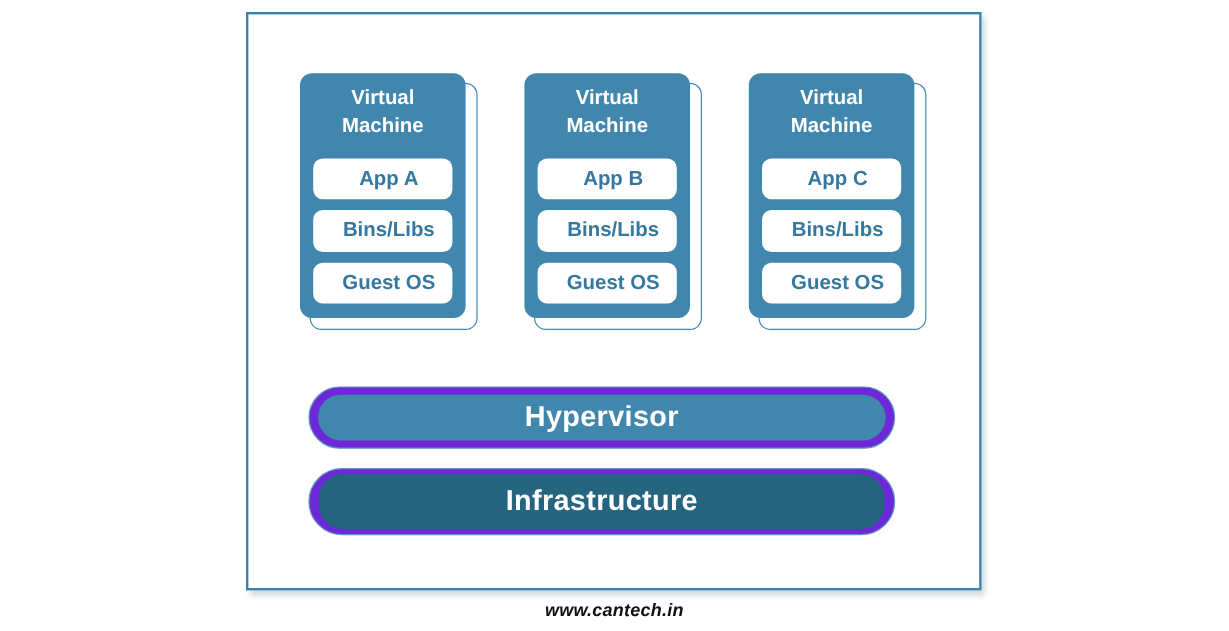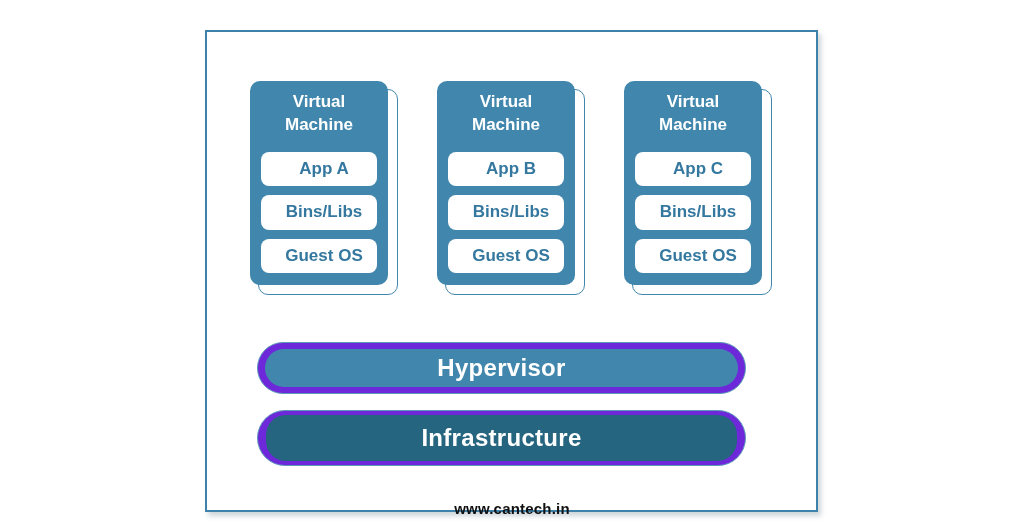--- a/index.html
+++ b/index.html
@@ -17,21 +17,20 @@
   }
   .frame {
     position: absolute;
     left: 205px;
     top: 10px;
     width: 609px;
     height: 478px;
     background: #ffffff;
     border: 2px solid #3e81ab;
     box-shadow: 3px 4px 5px rgba(60, 90, 110, 0.25);
-    margin-top: 20px;
   }
   
   .vm-wrap {
     position: absolute;
     top: 49px; 
     width: 138px;
     height: 204px;
   }
   .vm-wrap.c1 { left: 43px; }
   .vm-wrap.c2 { left: 230px; }
@@ -121,20 +120,21 @@
   .footer {
     position: absolute;
     left: 0;
     top: 500px;
     width: 1024px;
     text-align: center;
     color: #111111;
     font-weight: bold;
     font-size: 15px;
     letter-spacing: 0.2px;
+    font-style: italic;
   }
 </style>
 </head>
 <body>
 
 <div class="canvas">
   <div class="frame">
 
     <div class="vm-wrap c1">
       <div class="vm-ghost"></div>

